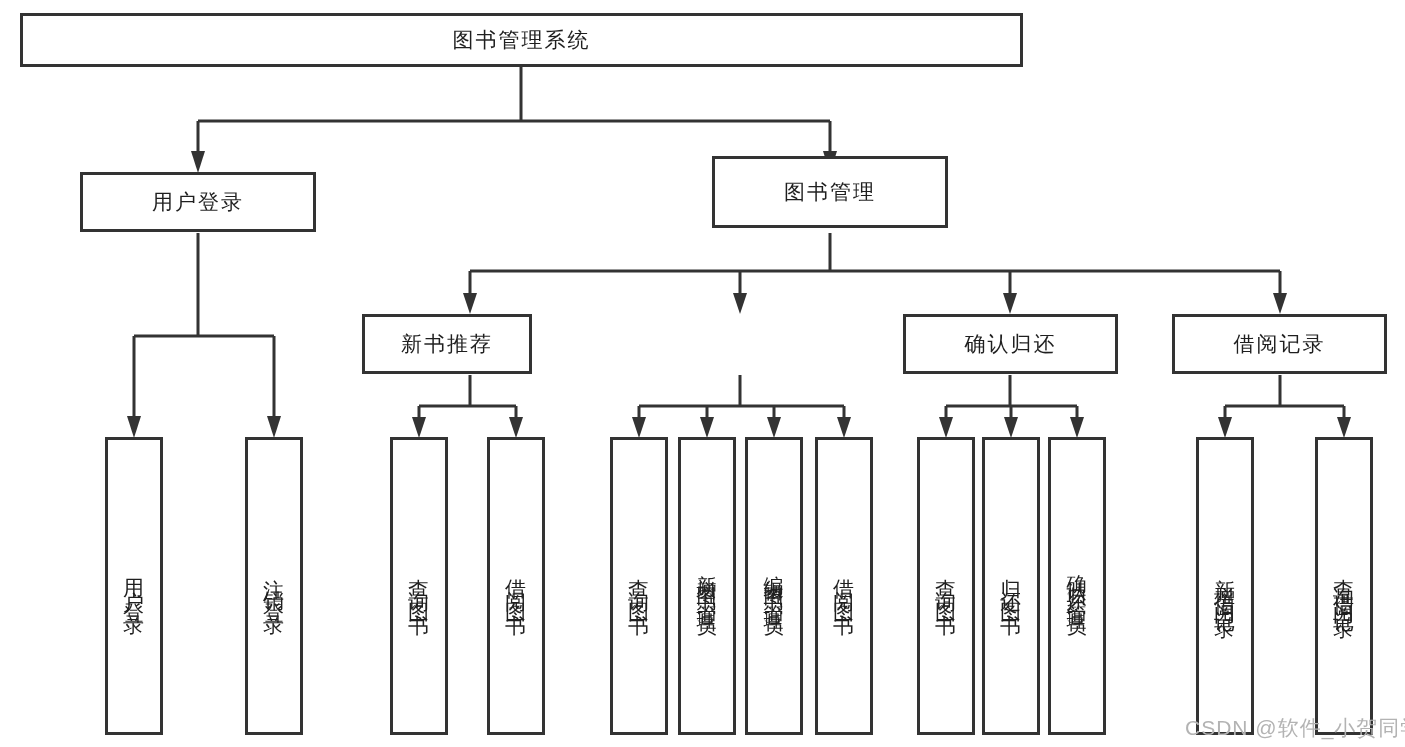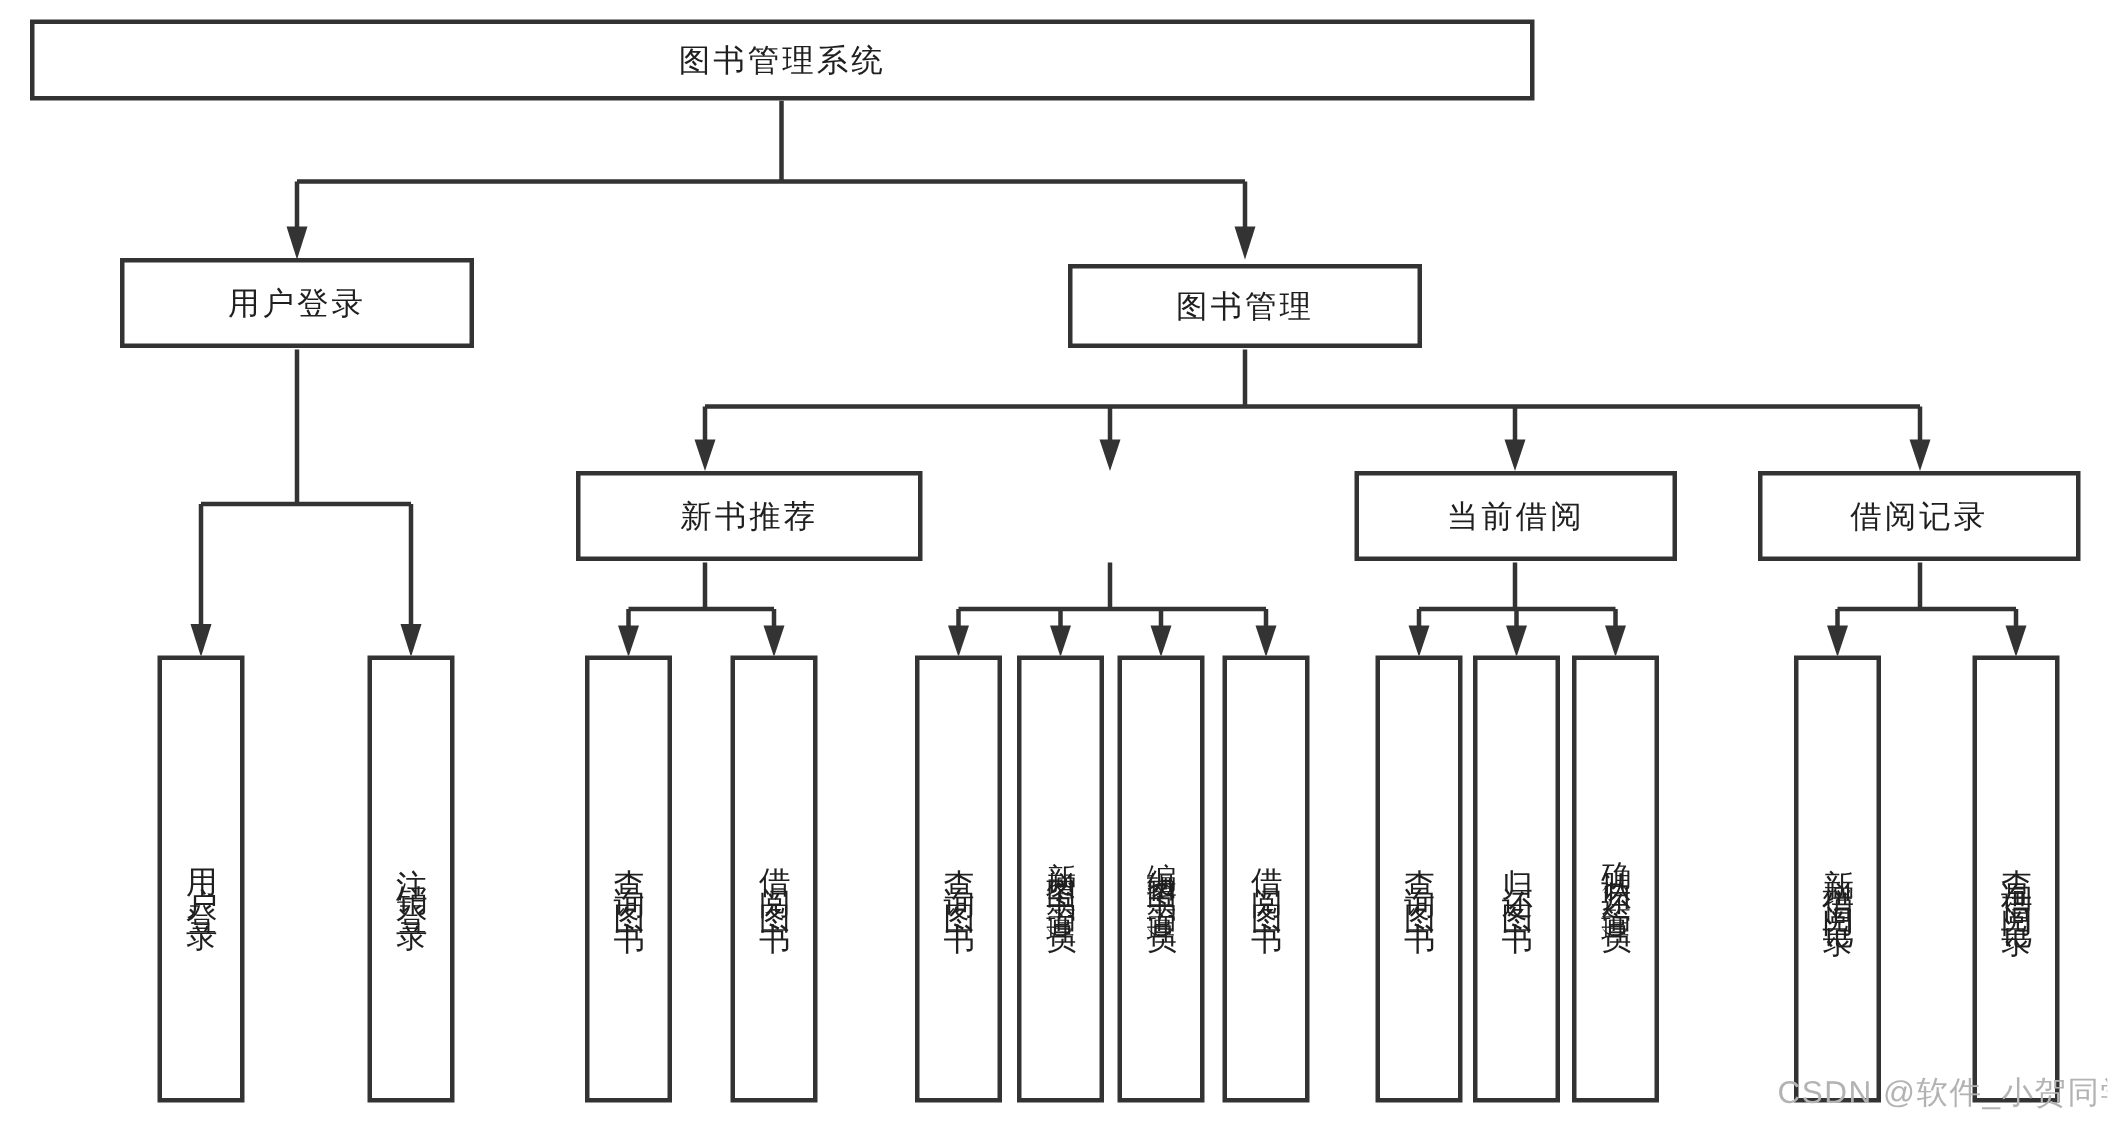--- a/index.html
+++ b/index.html
@@ -85,29 +85,29 @@
     </g>
   </svg>
 
   <div class="box" style="left:20px;top:13px;width:1003px;height:54px">
     <span>图书管理系统</span>
   </div>
 
   <div class="box" style="left:80px;top:172px;width:236px;height:60px">
     <span>用户登录</span>
   </div>
-  <div class="box" style="left:712px;top:176px;width:236px;height:56px">
+  <div class="box" style="left:712px;top:156px;width:236px;height:72px">
     <span>图书管理</span>
   </div>
 
-  <div class="box" style="left:384px;top:314px;width:231px;height:60px">
+  <div class="box" style="left:362px;top:314px;width:170px;height:60px">
     <span>新书推荐</span>
   </div>
   <div class="box" style="left:903px;top:314px;width:215px;height:60px">
-    <span>当前借阅</span>
+    <span>确认归还</span>
   </div>
   <div class="box" style="left:1172px;top:314px;width:215px;height:60px">
     <span>借阅记录</span>
   </div>
 
   <div class="box vbox" style="left:105px;top:437px;width:58px;height:298px">
     <span class="ls-4">用户登录</span>
   </div>
   <div class="box vbox" style="left:245px;top:437px;width:58px;height:298px">
     <span class="ls-4">注销登录</span>

